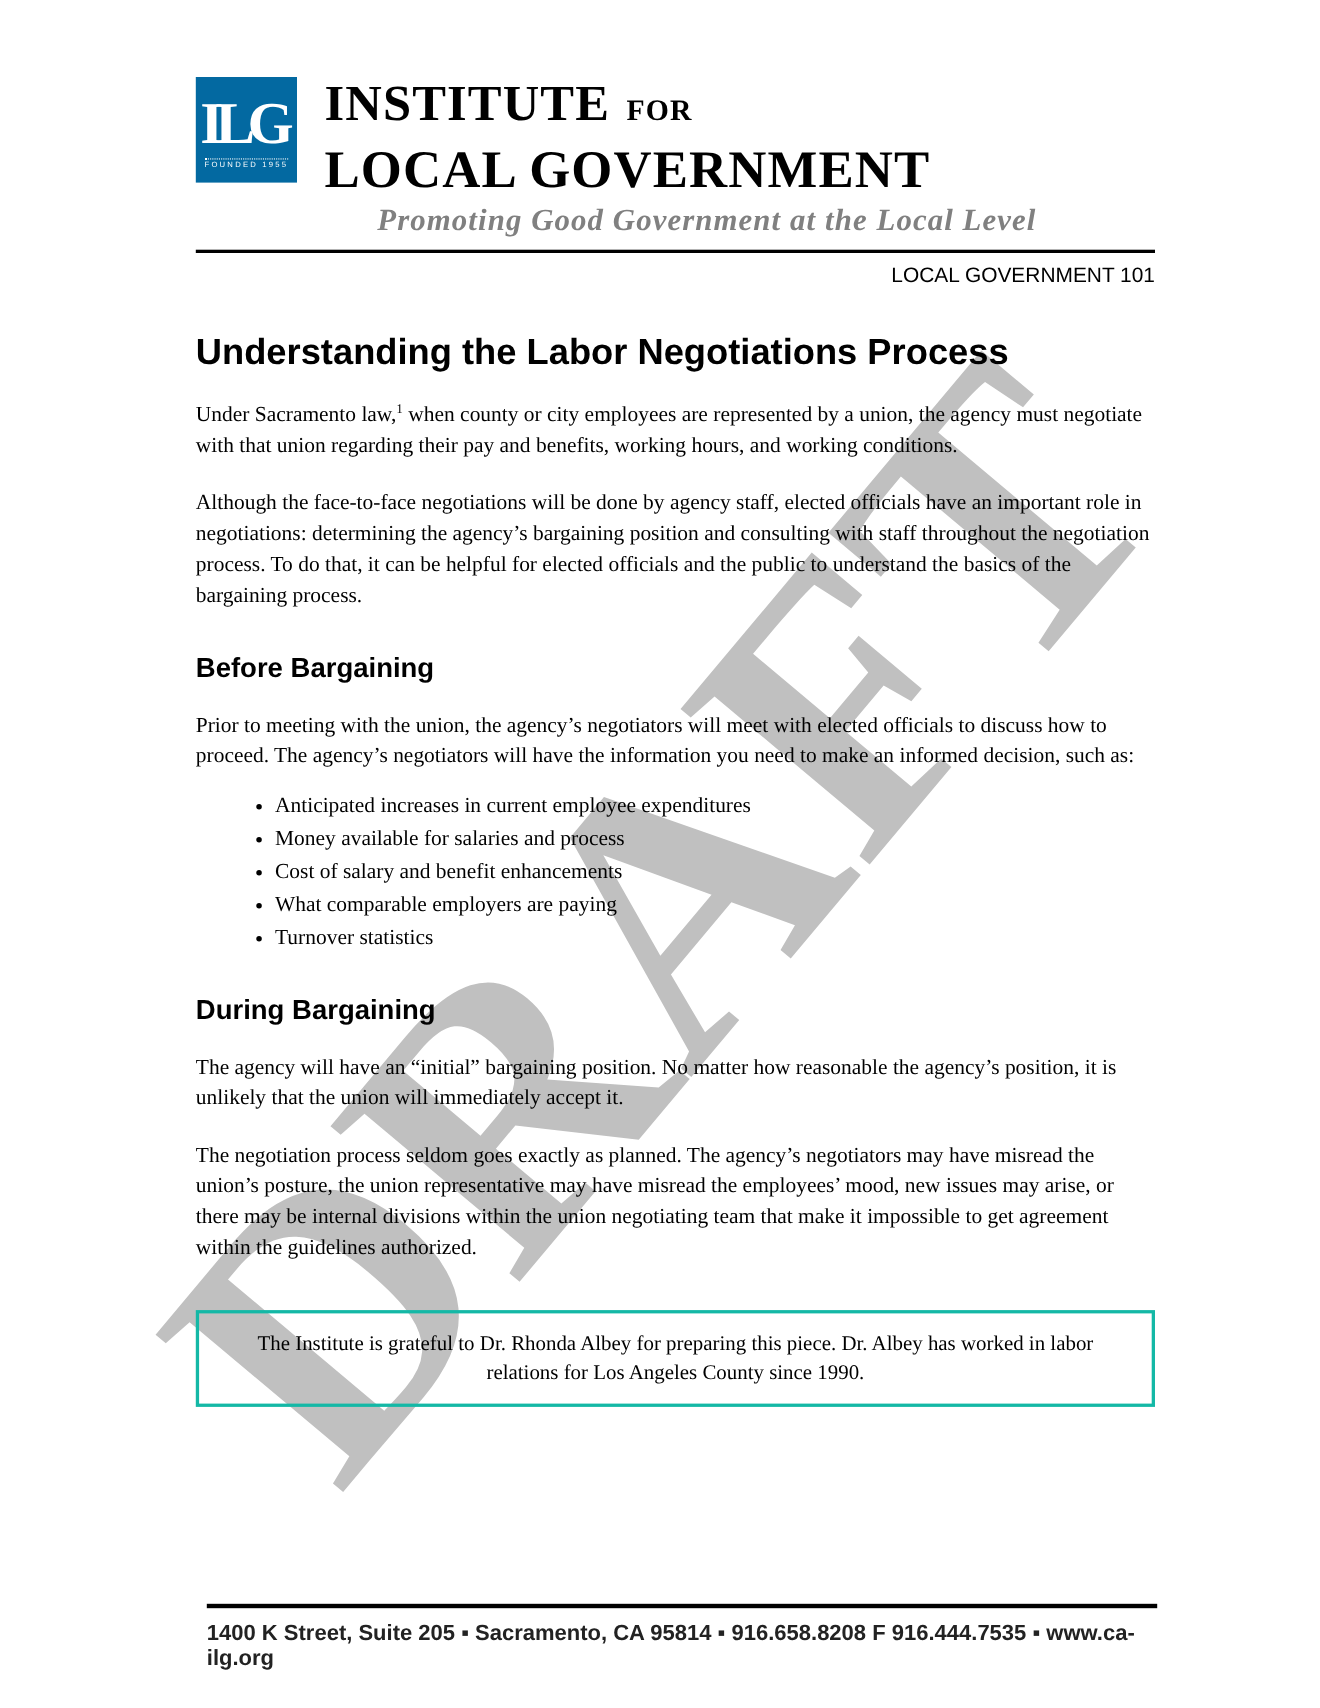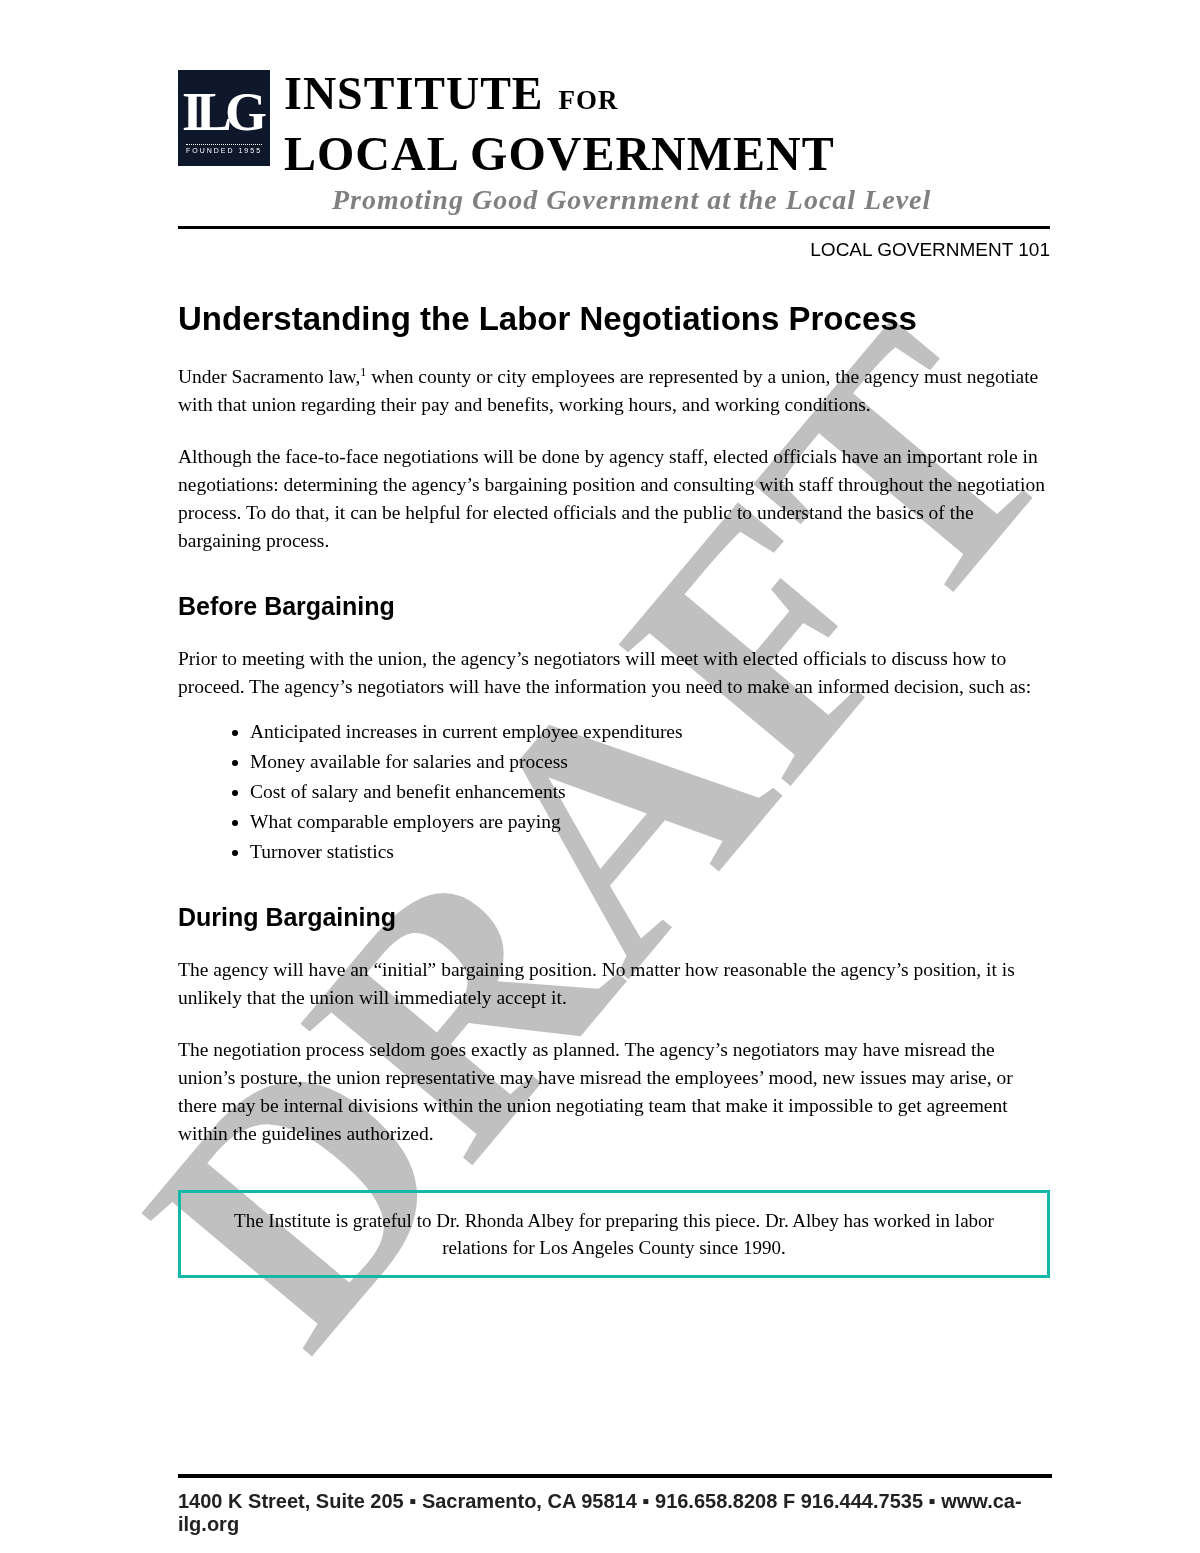--- a/index.html
+++ b/index.html
@@ -13,33 +13,33 @@
     position:absolute;left:600px;top:835px;
     transform:translate(-50%,-50%) rotate(-50deg);
     font-family:"Liberation Serif",serif;font-weight:bold;
     font-size:340px;color:#ababab;opacity:.75;letter-spacing:2px;
     white-space:nowrap;z-index:0;pointer-events:none;
   }
   .content{position:relative;z-index:1;padding:70px 150px 0 178px;}
   
   .masthead{display:flex;align-items:flex-start;}
   .logo-box{
-    width:92px;height:96px;background:#0f172a;color:#fff;
+    width:92px;height:96px;background:#0369a1;color:#fff;
     display:flex;flex-direction:column;align-items:center;justify-content:center;
     flex:0 0 auto;
   }
   .logo-letters{
     font-family:"Liberation Serif",serif;font-weight:bold;
     font-size:54px;line-height:58px;letter-spacing:-7px;padding-right:6px;
   }
   .logo-founded{
     font-family:"Liberation Sans",sans-serif;font-size:7px;letter-spacing:2px;
     border-top:1px dotted #fff;margin-top:3px;padding-top:2px;
   }
-  .org-block{margin-left:14px;}
+  .org-block{margin-left:25px;}
   .org-line1{font-family:"Liberation Serif",serif;font-weight:bold;letter-spacing:1px;line-height:48px;}
   .org-line1 .big{font-size:46px;}
   .org-line1 .small{font-size:27px;margin-left:10px;}
   .org-line2{font-family:"Liberation Serif",serif;font-weight:bold;font-size:48px;letter-spacing:1px;line-height:52px;}
   .tagline{
     font-family:"Liberation Serif",serif;font-style:italic;font-weight:bold;
     font-size:28px;color:#808080;margin:4px 0 0 48px;letter-spacing:1px;
   }
   .header-rule{border:none;border-top:3px solid #000;margin:10px 0 0 0;}
   .series-label{
@@ -59,22 +59,22 @@
   }
   ul.bullets{margin:16px 0 0 0;padding-left:72px;}
   ul.bullets li{font-size:19.5px;line-height:29px;margin:0 0 1px 0;}
   
   .note-box{
     margin-top:42px;border:3px solid #14b8a6;padding:14px 40px;
     text-align:center;font-size:19px;line-height:27px;
   }
   
   .footer{
-    position:absolute;left:178px;right:148px;top:1458px;
-    border-top:4px solid #000;padding-top:12px;z-index:1;margin-top:16px;
+    position:absolute;left:188px;right:148px;top:1458px;
+    border-top:4px solid #000;padding-top:12px;z-index:1;
   }
   .footer-text{
     font-family:"Liberation Sans",sans-serif;font-weight:bold;
     font-size:20px;color:#222;
   }
 </style>
 </head>
 <body>
 
 <div class="page">

